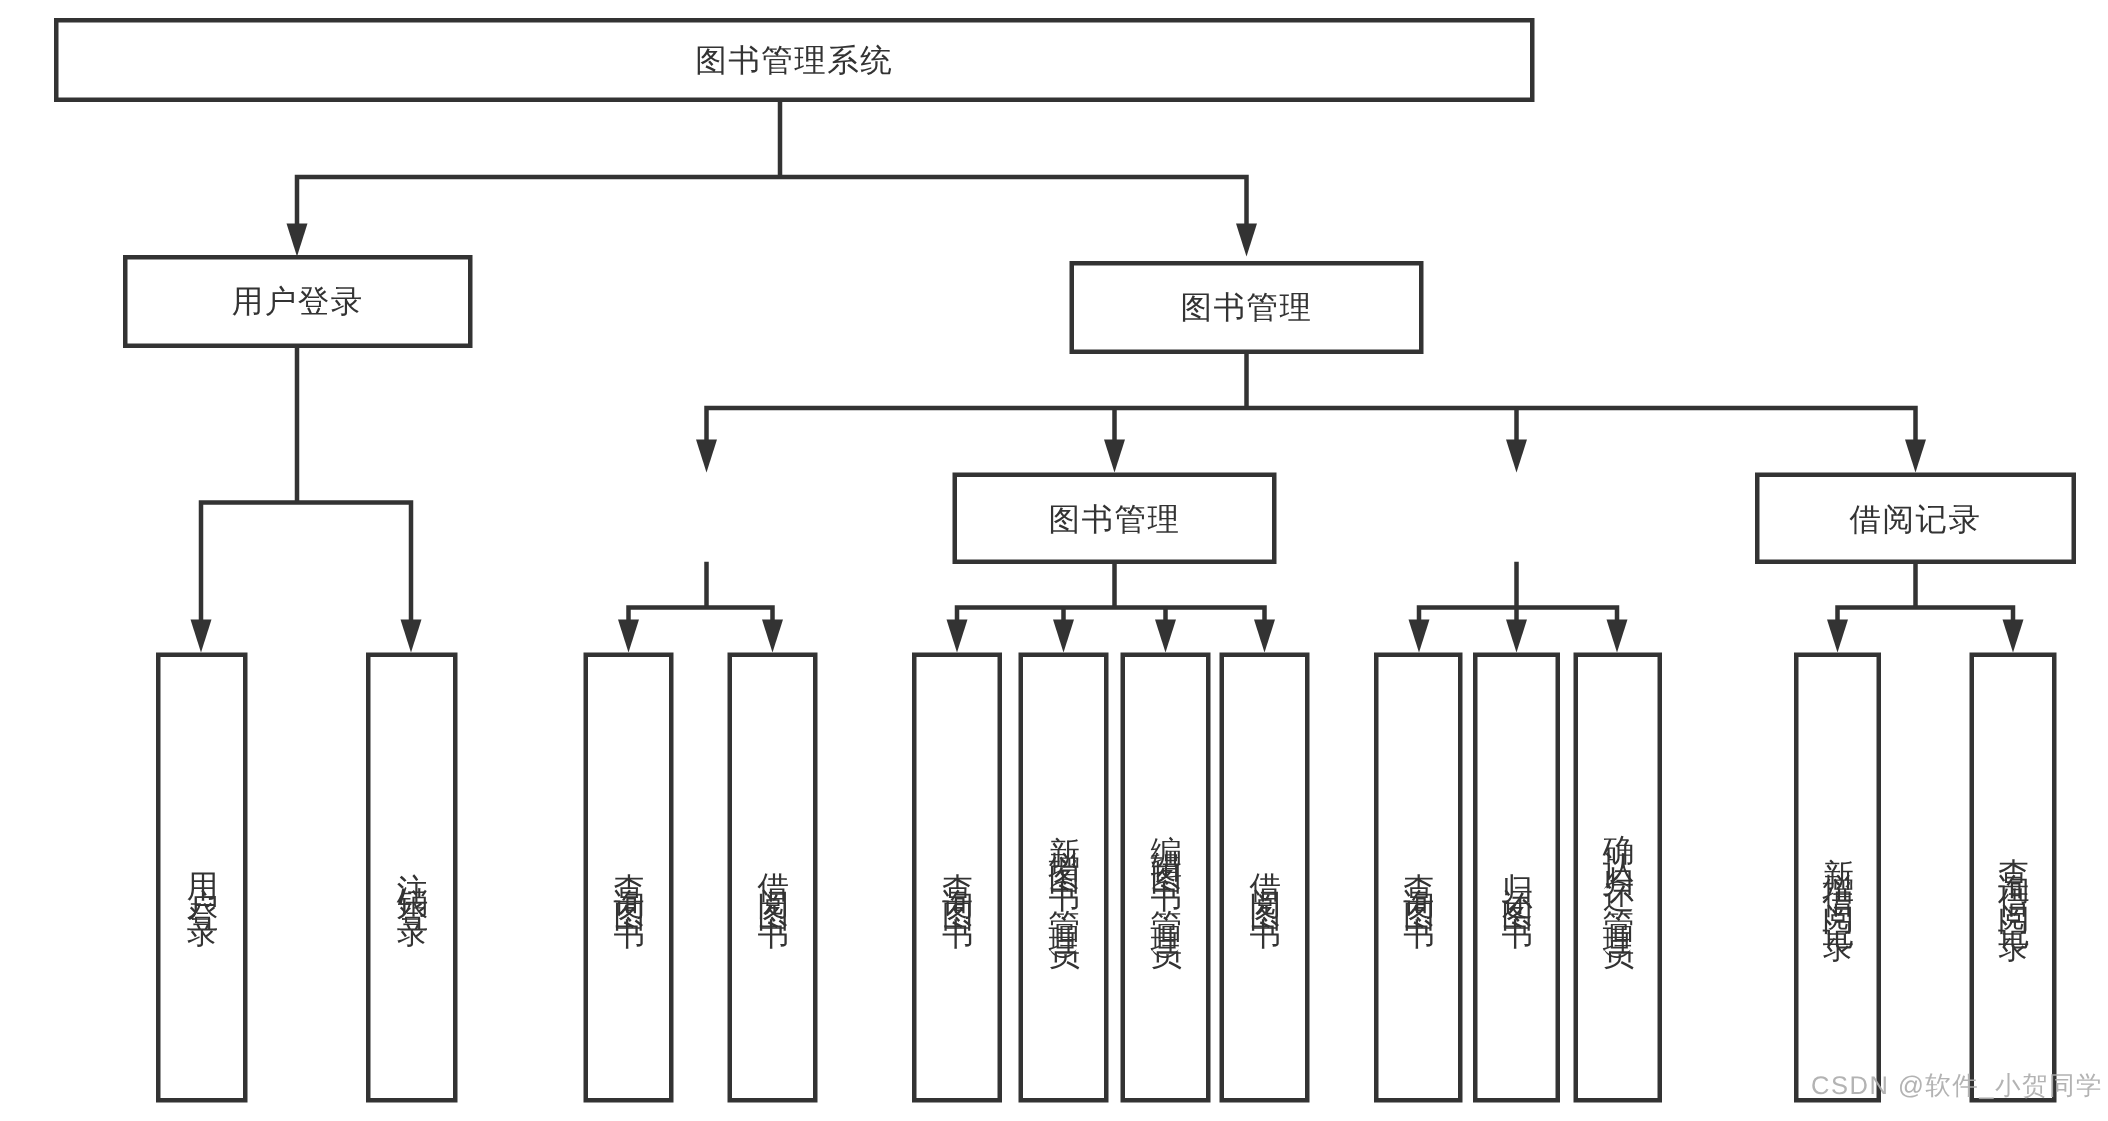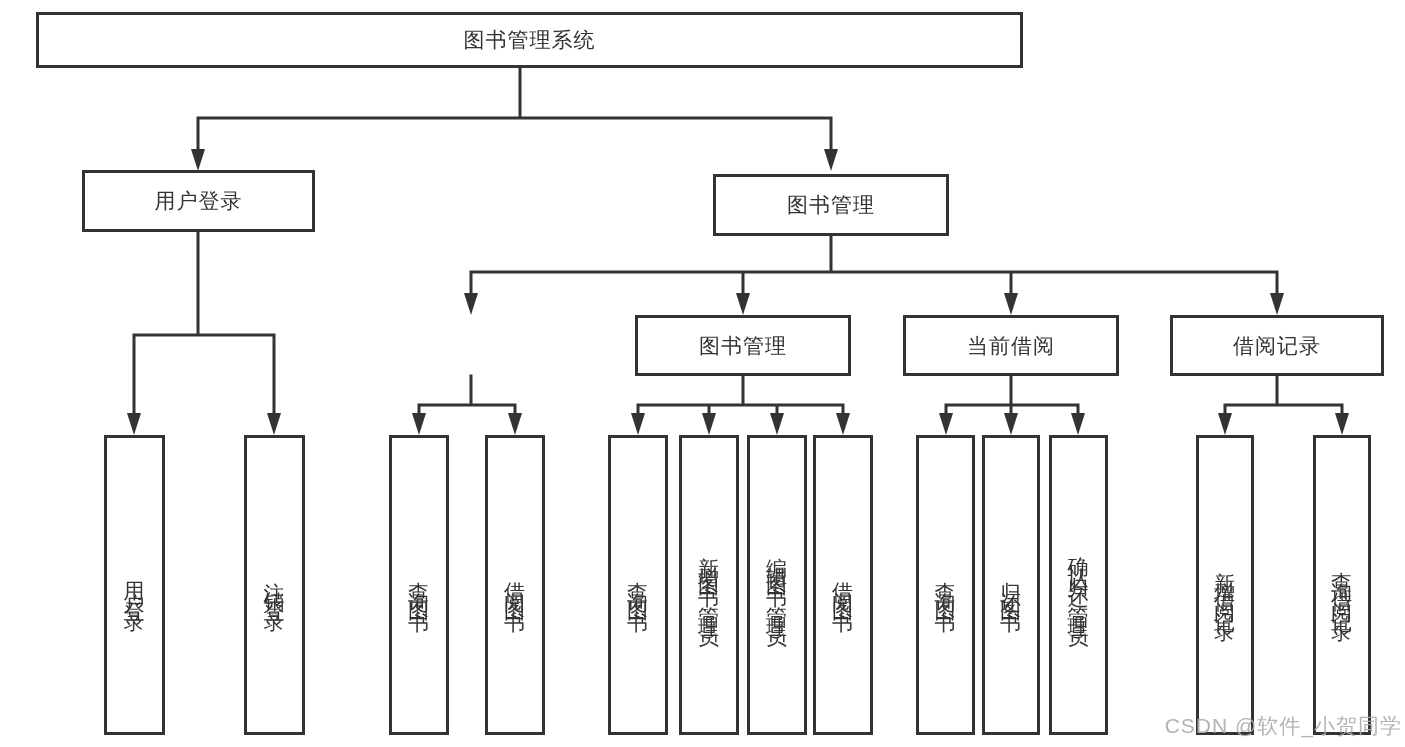--- a/index.html
+++ b/index.html
@@ -34,21 +34,21 @@
     text-orientation: mixed;
     font-size: 21px;
     line-height: 1;
     letter-spacing: 10px;
     color: #333333;
   }
   .watermark {
     position: absolute;
     right: 3px;
     top: 712px;
-    font-size: 21px;
+    font-size: 17px;
     letter-spacing: 1px;
     color: rgba(172, 172, 172, 0.92);
     z-index: 5;
     white-space: nowrap;
   }
 </style>
 </head>
 <body>
 
 <div class="canvas">
@@ -100,23 +100,20 @@
   <div class="box hbox" style="left:82px; top:170px; width:233px; height:62px;">
     <span>用户登录</span>
   </div>
   <div class="box hbox" style="left:713px; top:174px; width:236px; height:62px;">
     <span>图书管理</span>
   </div>
 
   <div class="box hbox" style="left:635px; top:315px; width:216px; height:61px;">
     <span>图书管理</span>
   </div>
-  <div class="box hbox" style="left:903px; top:315px; width:216px; height:61px;">
-    <span>当前借阅</span>
-  </div>
   <div class="box hbox" style="left:1170px; top:315px; width:214px; height:61px;text-align:right;">
     <span>借阅记录</span>
   </div>
 
   <div class="box leaf" style="left:104px; top:435px; width:61px; height:300px;">
     <span>用户登录</span>
   </div>
   <div class="box leaf" style="left:244px; top:435px; width:61px; height:300px;">
     <span>注销登录</span>
   </div>

